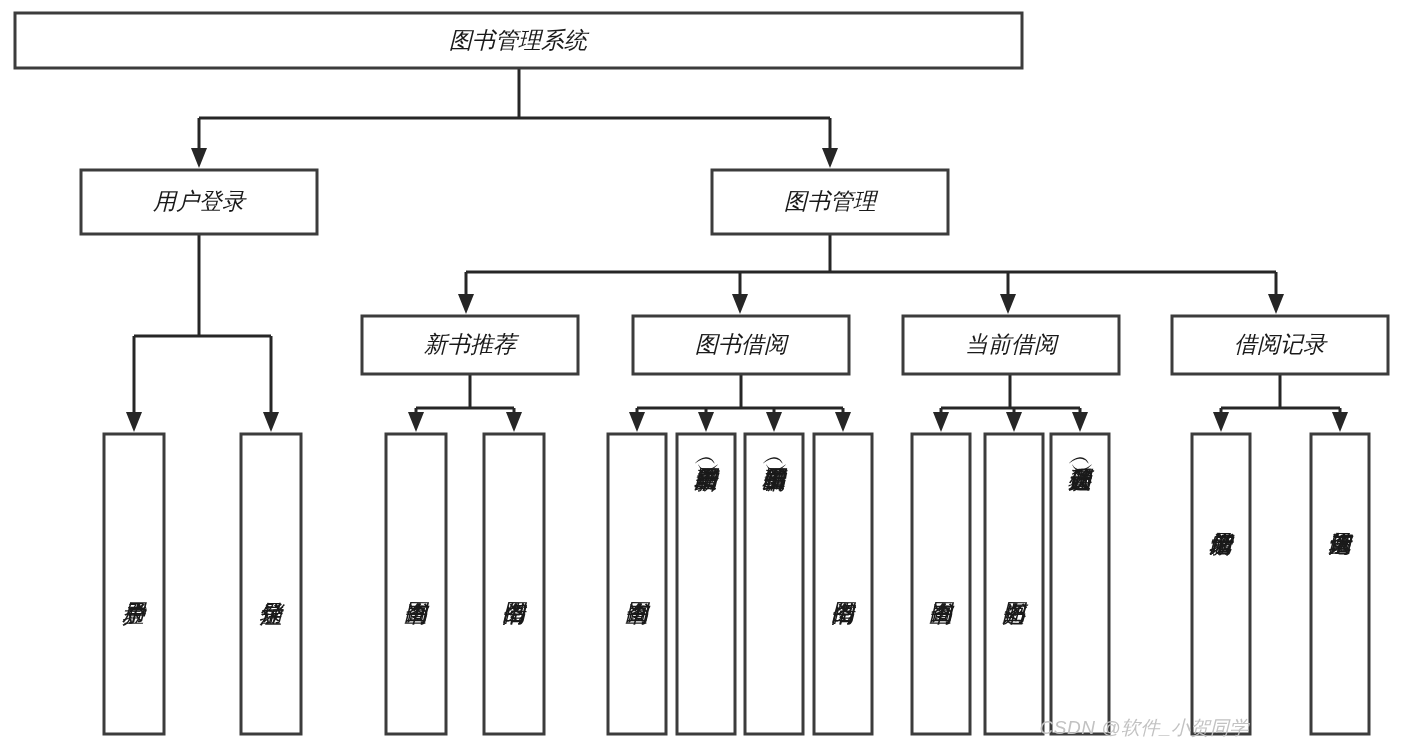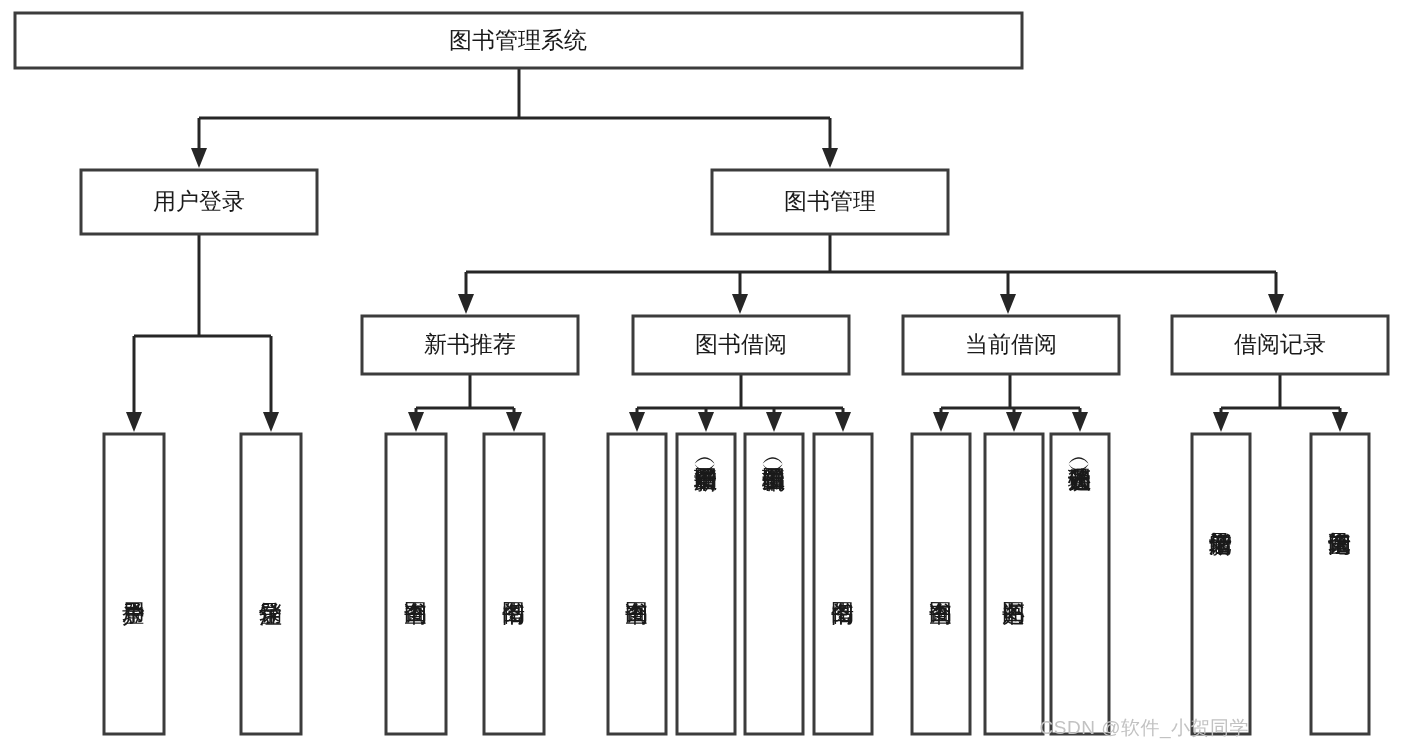--- a/index.html
+++ b/index.html
@@ -11,20 +11,21 @@
     width: 1405px;
     height: 747px;
     font-family: "Liberation Sans", "DejaVu Sans", sans-serif;
     overflow: hidden;
     position: relative;
   }
   #diagram-root {
     position: relative;
     width: 1259px;
     height: 747px;
+    font-style: italic;
   }
   svg.diagram-canvas {
     position: absolute;
     top: 0;
     left: 0;
     width: 1405px;
     height: 747px;
   }
   .node-box {
     fill: #ffffff;

